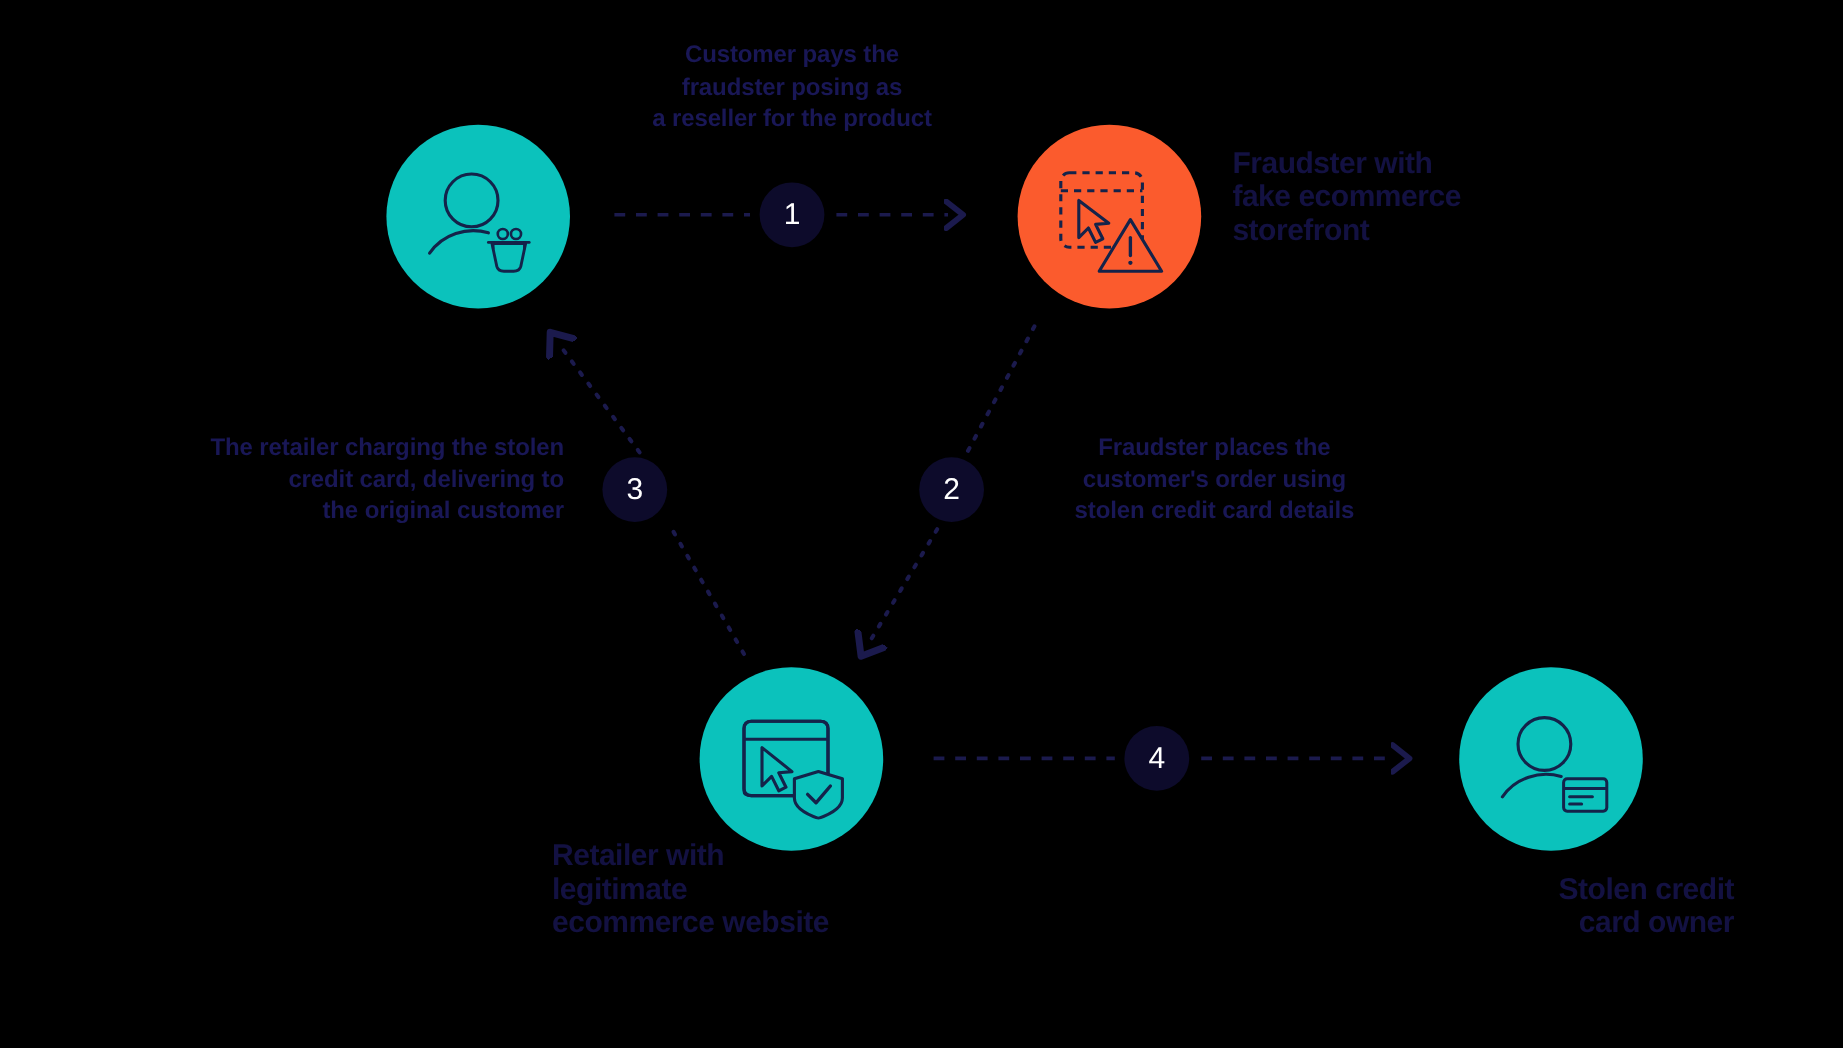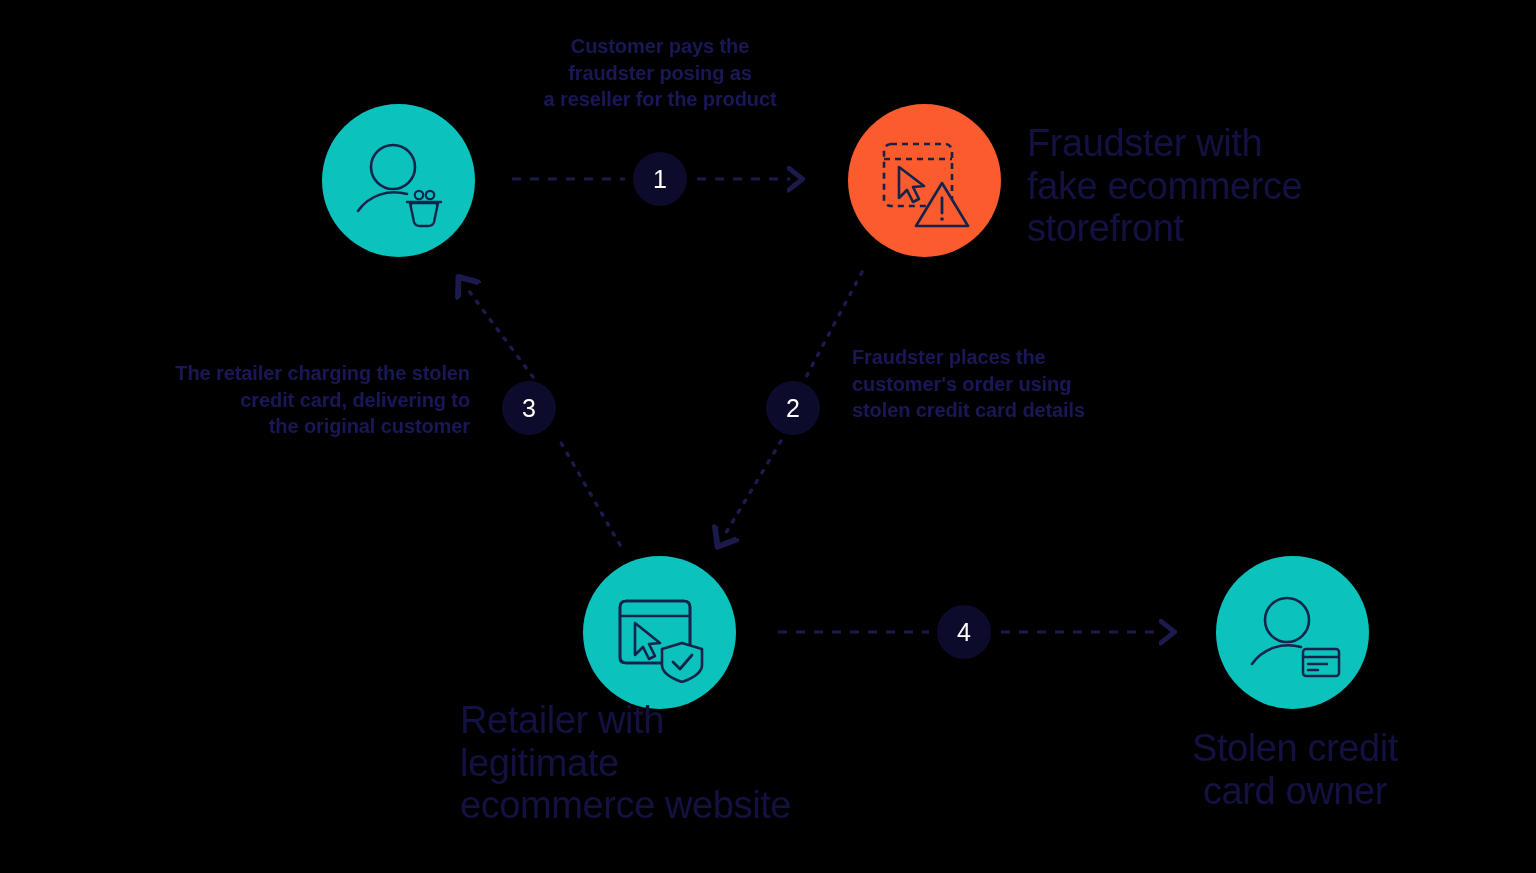--- a/index.html
+++ b/index.html
@@ -40,22 +40,22 @@
   }
   .node-teal   { background: #0BC2BC; }
   .node-orange { background: #FB5B2D; }
 
   .node-icon { display: block; }
 
   
   .node-title {
     position: absolute;
     color: #131142;
-    font-weight: 400;
-    font-size: 38px;
+    font-weight: 700;
+    font-size: 25px;
     line-height: 1.12;
     letter-spacing: -0.4px;
     white-space: pre-line;
   }
   .title-customer {
     left: 120px;
     top: 159px;
     width: 200px;
     text-align: right;
   }
@@ -68,44 +68,44 @@
   .title-retailer {
     left: 460px;
     top: 699px;
     width: 400px;
     text-align: left;
   }
   .title-cardowner {
     left: 1145px;
     top: 727px;
     width: 300px;
-    text-align: center;
+    text-align: right;
   }
 
   
   .step-desc {
     position: absolute;
     color: #191756;
     font-weight: 700;
     font-size: 20px;
     line-height: 1.33;
     letter-spacing: -0.1px;
     white-space: pre-line;
   }
   .desc-1 {
     left: 480px;
     top: 33px;
     width: 360px;
     text-align: center;
   }
   .desc-2 {
     left: 852px;
-    top: 344px;
+    top: 360px;
     width: 320px;
-    text-align: left;
+    text-align: center;
   }
   .desc-3 {
     left: 85px;
     top: 360px;
     width: 385px;
     text-align: right;
   }
 
   
   .badge {

